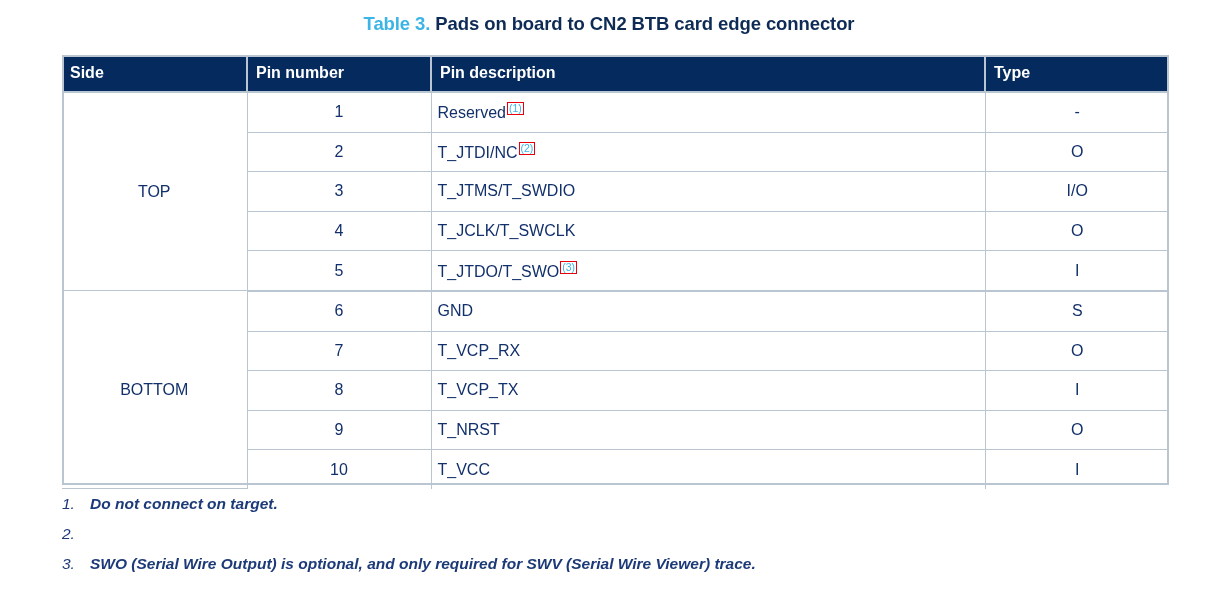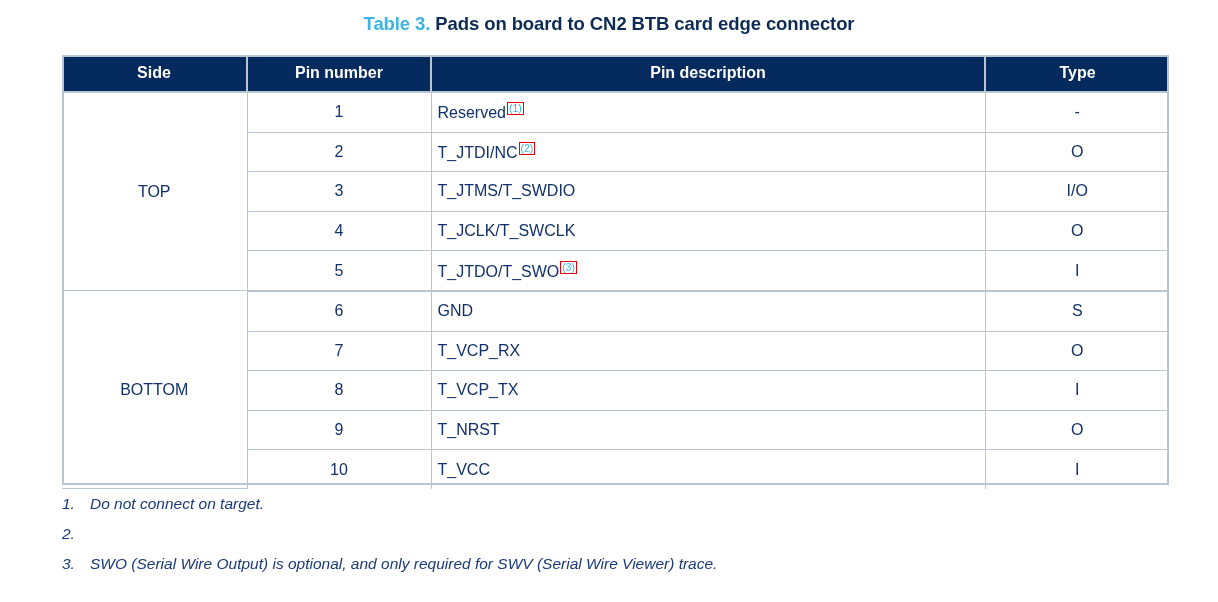--- a/index.html
+++ b/index.html
@@ -53,21 +53,21 @@
   .pin-table col.c-desc  { width: 554px; }
   .pin-table col.c-type  { width: 184px; }
 
   .pin-table th {
     background: #042a5e;
     color: #ffffff;
     font-weight: bold;
     font-size: 16px;
     height: 36px;
     padding: 0 8px;
-    text-align: center;
+    text-align: left;
     border-right: 2px solid #b9c5d1;
     border-bottom: 2px solid #b9c5d1;
   }
   .pin-table th:last-child { border-right: none; }
 
   .pin-table td {
     height: 38.6px;
     padding: 0 10px;
     border-right: 1px solid #b9c5d1;
     border-bottom: 1px solid #b9c5d1;
@@ -130,20 +130,21 @@
     display: flex;
     align-items: baseline;
     height: 30px;
   }
   .footnote-num {
     width: 28px;
     flex: none;
   }
   .footnote-text {
     flex: 1;
+    font-weight: bold;
   }
 </style>
 </head>
 <body>
 
 <div class="page">
 
   <div class="table-title">
     <span class="caption-label">Table 3.</span>
     <span>Pads on board to CN2 BTB card edge connector</span>

